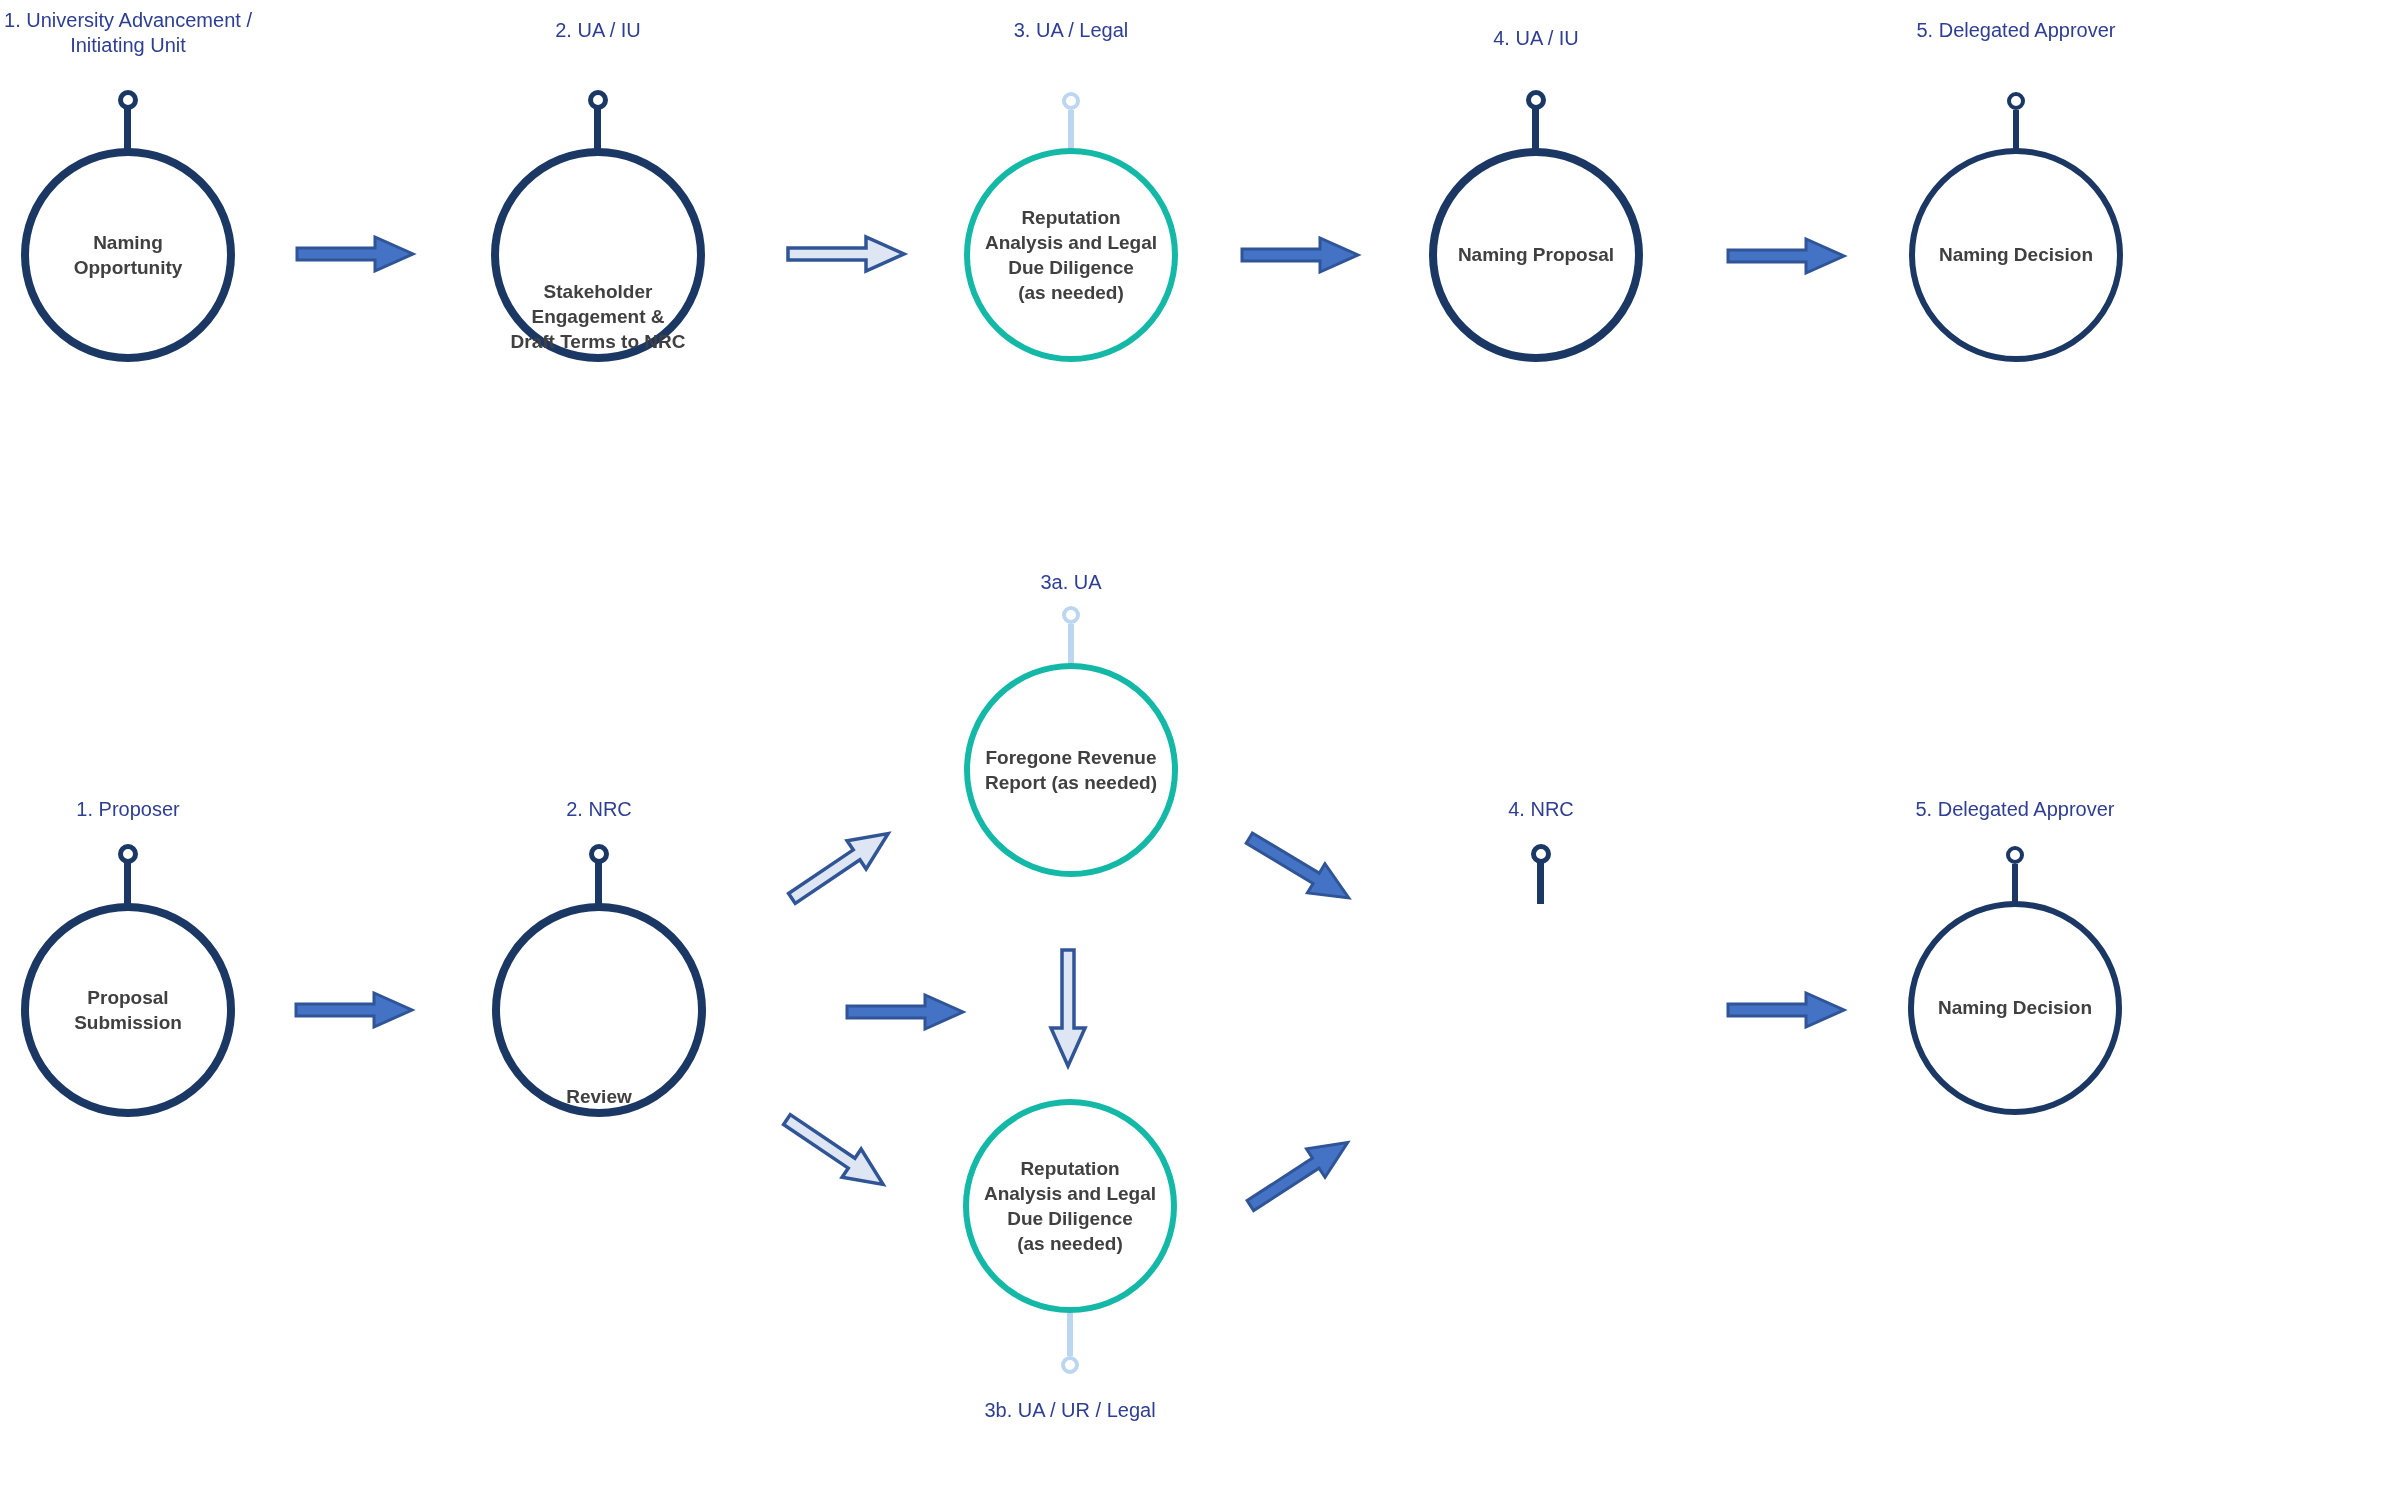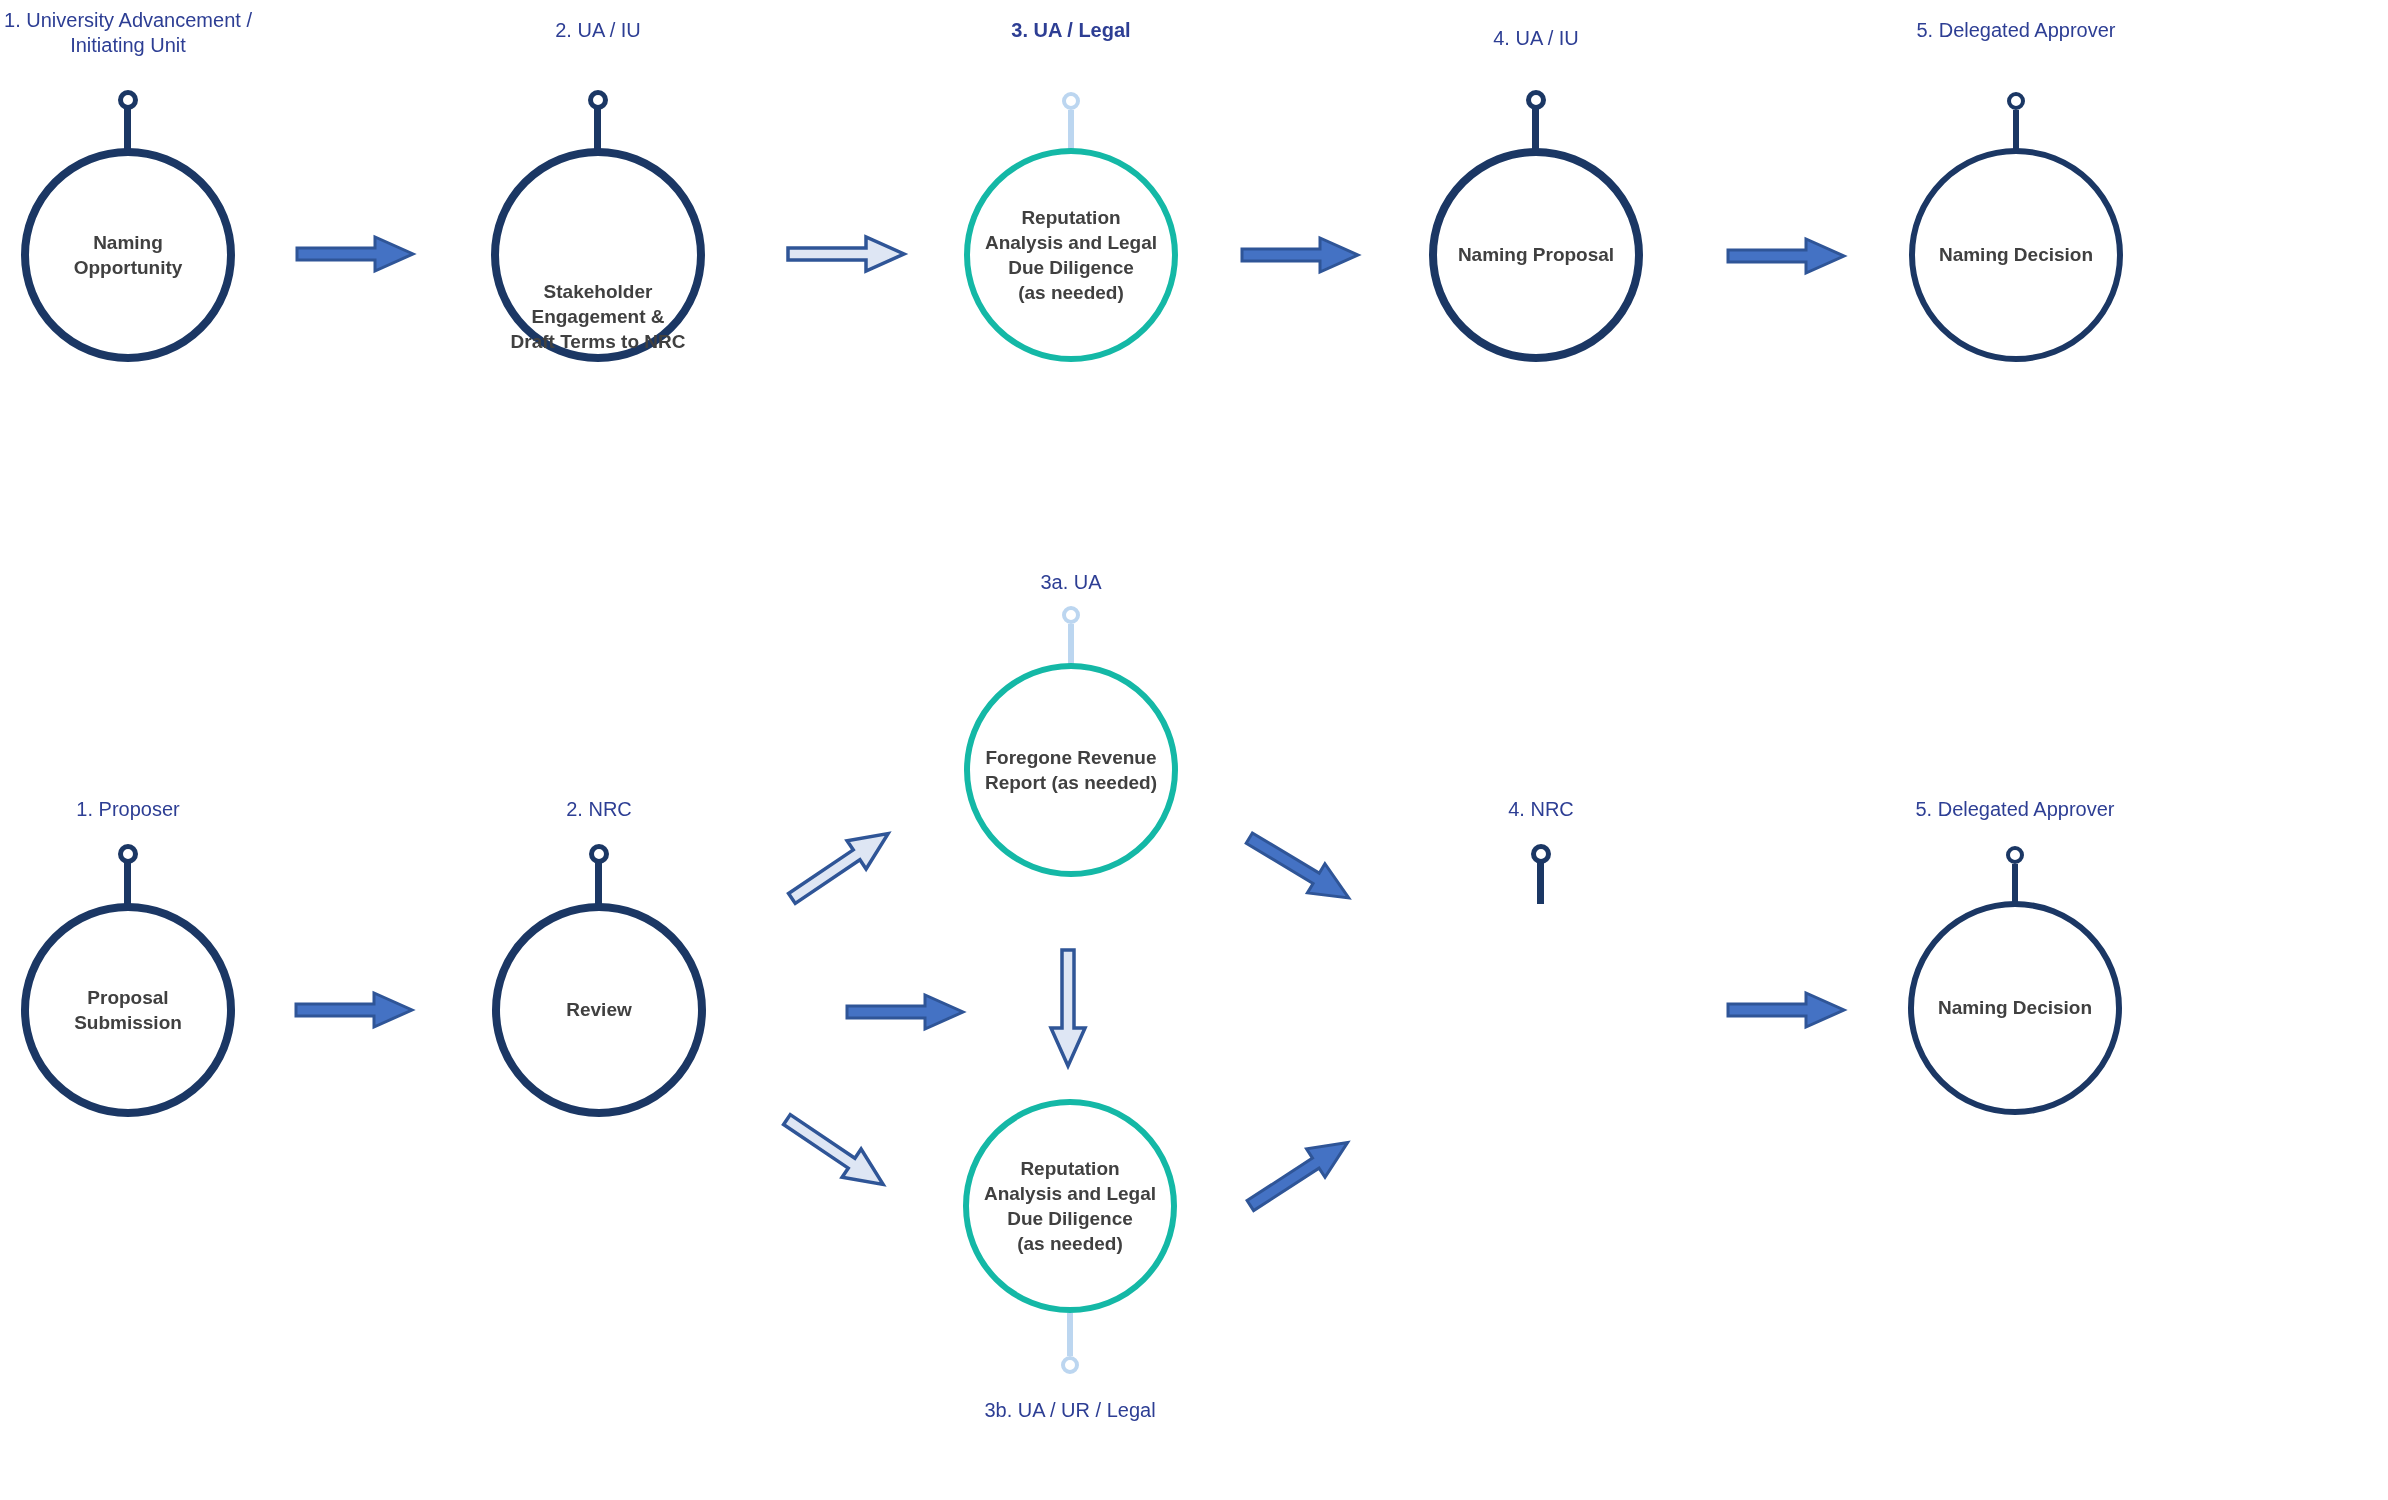--- a/index.html
+++ b/index.html
@@ -84,21 +84,21 @@
   <div class="circle c-dark" style="left:491px; top:148px;align-items:flex-end;">
     <div class="circle-text">Stakeholder
 Engagement &amp;
 Draft Terms to NRC</div>
   </div>
 
   <svg class="arrow light" style="left:786px; top:234px;" viewBox="0 0 120 40">
       <polygon points="2,14 80,14 80,3 118,20 80,37 80,26 2,26"></polygon>
     </svg>
 
-  <div class="step-label" style="left:1071px; top:18px;font-weight:bold;">3. UA / Legal</div>
+  <div class="step-label" style="left:1071px; top:18px;">3. UA / Legal</div>
   <div class="pin light" style="left:1062px; top:92px;"></div>
   <div class="stem light" style="left:1068px; top:110px; width:6px; height:40px;"></div>
   <div class="circle c-light" style="left:964px; top:148px;">
     <div class="circle-text">Reputation
 Analysis and Legal
 Due Diligence
 (as needed)</div>
   </div>
 
   <svg class="arrow solid" style="left:1240px; top:235px;" viewBox="0 0 120 40">
@@ -131,21 +131,21 @@
 Submission</div>
   </div>
 
   <svg class="arrow solid" style="left:294px; top:990px;" viewBox="0 0 120 40">
       <polygon points="2,14 80,14 80,3 118,20 80,37 80,26 2,26"></polygon>
     </svg>
 
   <div class="step-label" style="left:599px; top:797px;">2. NRC</div>
   <div class="pin dark" style="left:589px; top:844px;"></div>
   <div class="stem" style="left:595px; top:862px; width:7px; height:42px;"></div>
-  <div class="circle c-dark" style="left:492px; top:903px;">
+  <div class="circle c-dark" style="left:492px; top:903px;align-items:flex-end;">
     <div class="circle-text">Review</div>
   </div>
 
   <svg class="arrow light" style="left:780px; top:846px; transform:rotate(-34deg);" viewBox="0 0 120 40">
       <polygon points="2,14 80,14 80,3 118,20 80,37 80,26 2,26"></polygon>
     </svg>
   <svg class="arrow solid" style="left:845px; top:992px;" viewBox="0 0 120 40">
       <polygon points="2,14 80,14 80,3 118,20 80,37 80,26 2,26"></polygon>
     </svg>
   <svg class="arrow light" style="left:775px; top:1132px; transform:rotate(34deg);" viewBox="0 0 120 40">

